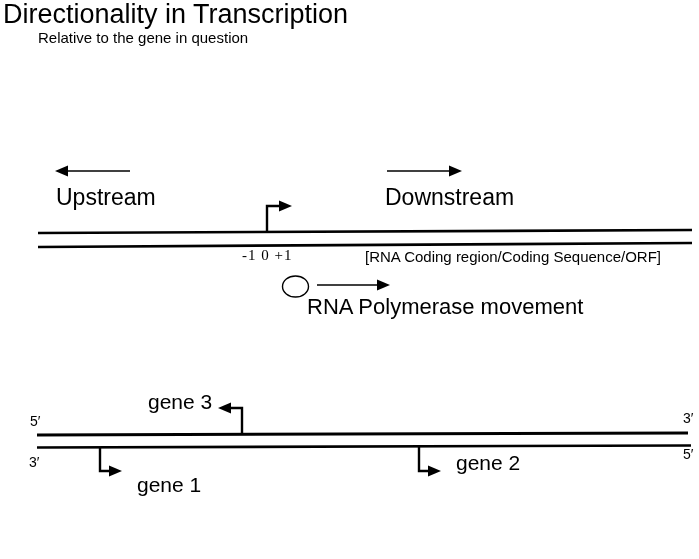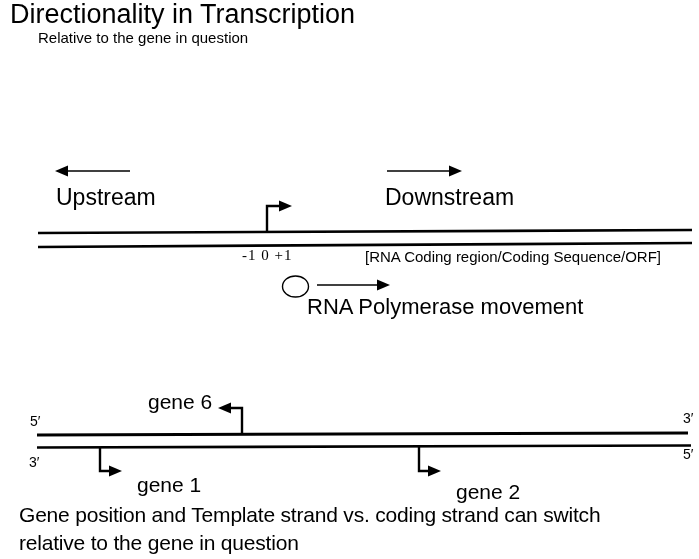--- a/index.html
+++ b/index.html
@@ -7,30 +7,30 @@
     width: 699px; height: 559px;
     background: #ffffff;
     font-family: "Liberation Sans", sans-serif;
     color: #000000;
     position: relative;
     overflow: hidden;
   }
   .stage { position: absolute; left: 0; top: 0; width: 699px; height: 559px; }
   svg.layer { position: absolute; left: 0; top: 0; display: block; }
   .txt { position: absolute; line-height: 1.1; white-space: nowrap; color: #000; }
-  .title    { left: 3px;  top: 0px;   font-size: 27px; margin-left: 7px; }
+  .title    { left: 3px;  top: 0px;   font-size: 27px; }
   .subtitle { left: 38px; top: 30px;  font-size: 15px; }
   .upstream    { left: 56px;  top: 185px; font-size: 23px; }
   .downstream  { left: 385px; top: 185px; font-size: 23px; }
   .tss-pos     { left: 242px; top: 247px; font-size: 15px; letter-spacing: 1px; font-family: Liberation Serif, serif; }
   .coding-reg  { left: 365px; top: 249px; font-size: 15px; }
   .rnap-label  { left: 307px; top: 295px; font-size: 22px; }
   .gene3-label { left: 148px; top: 390px; font-size: 21px; }
   .gene1-label { left: 137px; top: 473px; font-size: 21px; }
-  .gene2-label { left: 456px; top: 451px; font-size: 21px; margin-top: 29px; }
+  .gene2-label { left: 456px; top: 451px; font-size: 21px; }
   .prime { font-size: 14px; }
   .p5-left  { left: 30px;  top: 414px; }
   .p3-left  { left: 29px;  top: 455px; }
   .p3-right { left: 683px; top: 411px; }
   .p5-right { left: 683px; top: 447px; }
   .caption { position: absolute; left: 19px; top: 501px; font-size: 21px; letter-spacing: -0.2px; }
   .caption .line { line-height: 28px; white-space: nowrap; }
 </style>
 </head>
 <body>
@@ -85,27 +85,23 @@
   <div class="txt title">Directionality in Transcription</div>
   <div class="txt subtitle">Relative to the gene in question</div>
 
   <div class="txt upstream">Upstream</div>
   <div class="txt downstream">Downstream</div>
 
   <div class="txt tss-pos">-1 0 +1</div>
   <div class="txt rnap-label">RNA Polymerase movement</div>
   <div class="txt coding-reg">[RNA Coding region/Coding Sequence/ORF]</div>
 
-  <div class="txt gene3-label">gene 6</div>
+  <div class="txt gene3-label">gene 3</div>
   <div class="txt gene1-label">gene 1</div>
   <div class="txt gene2-label">gene 2</div>
 
   <div class="txt prime p5-left">5′</div>
   <div class="txt prime p3-left">3′</div>
   <div class="txt prime p3-right">3′</div>
   <div class="txt prime p5-right">5′</div>
 
-  <div class="caption">
-    <div class="line">Gene position and Template strand vs. coding strand can switch</div>
-    <div class="line">relative to the gene in question</div>
-  </div>
 
 </div>
 
 </body></html>

